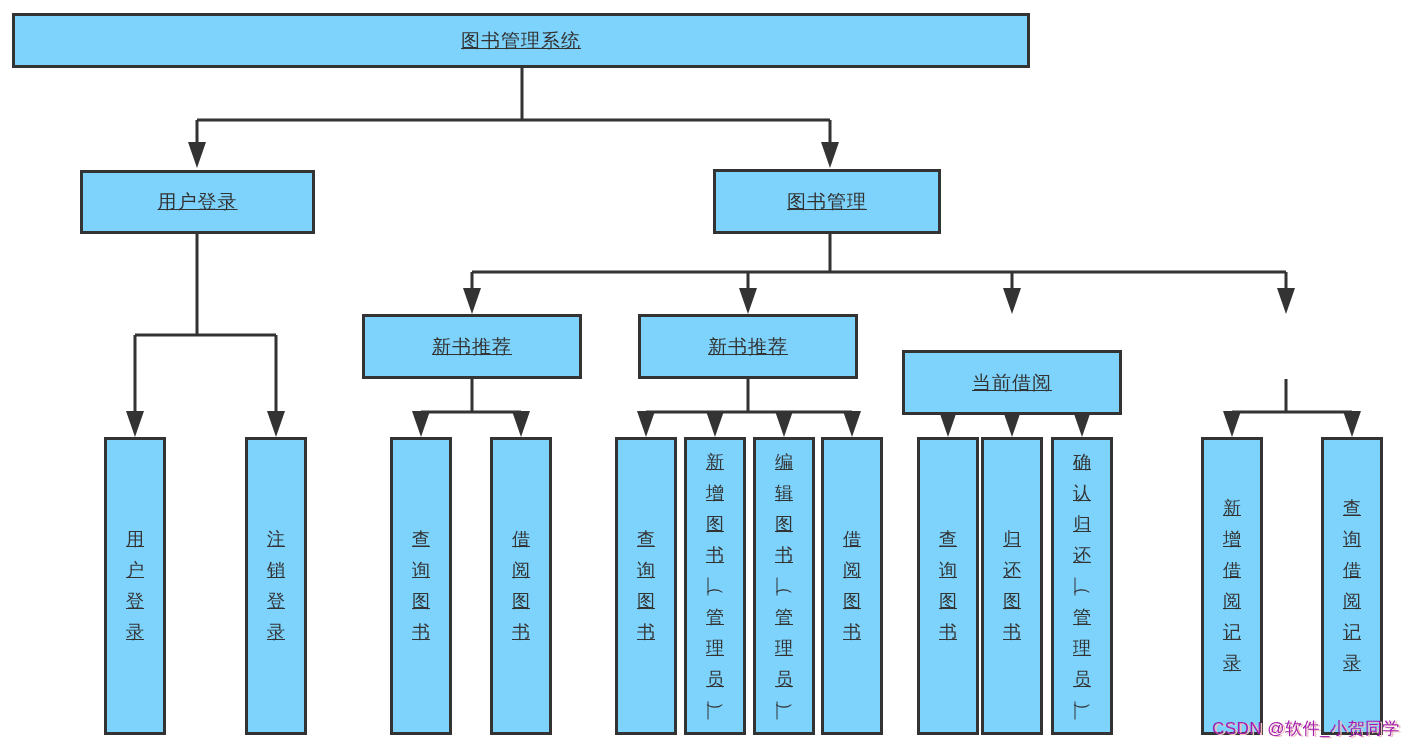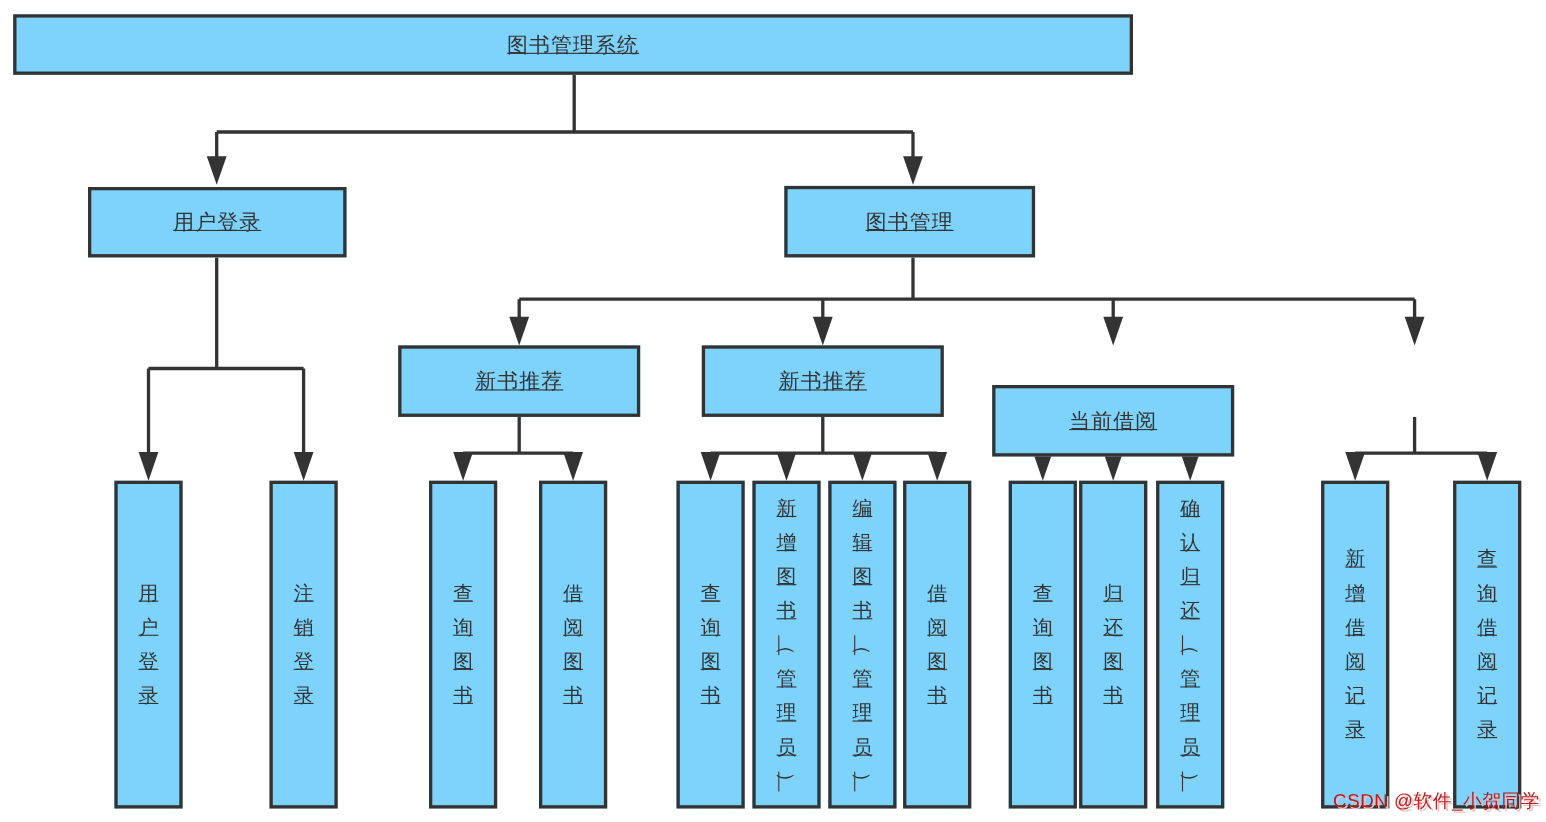--- a/index.html
+++ b/index.html
@@ -56,21 +56,21 @@
     text-align: center;
   }
   .vpunct {
     transform: rotate(90deg);
   }
   .watermark {
     position: absolute;
     top: 717px;
     right: 5px;
     font-size: 17px;
-    color: #b91c1c;
+    color: #a21caf;
     letter-spacing: 0.5px;
     text-shadow: 2px 1px 0 #eebcbc;
     white-space: nowrap;
   }
 </style>
 </head>
 <body>
 
 <div class="canvas">
 

